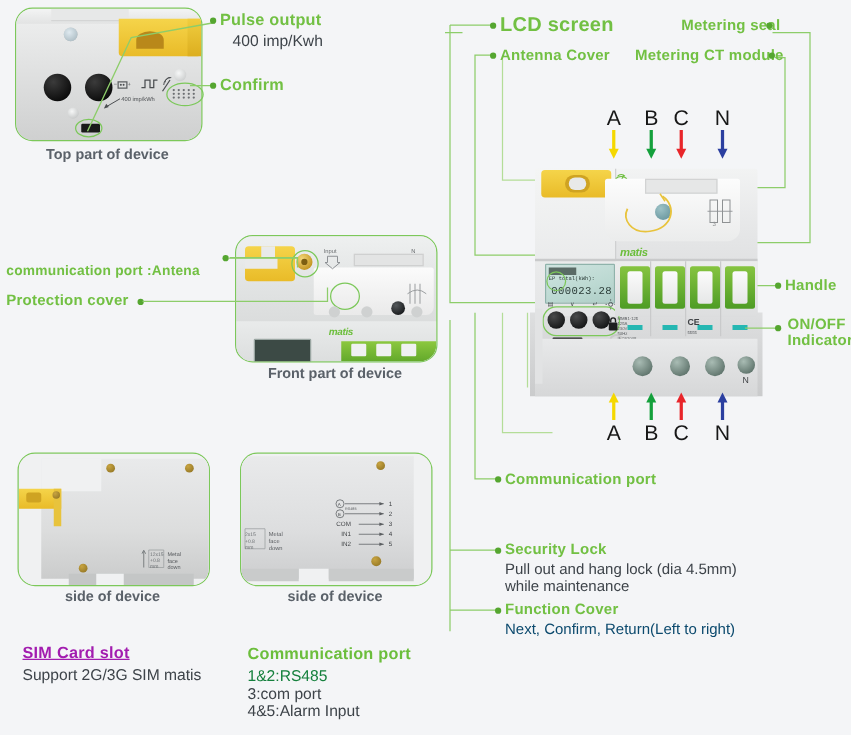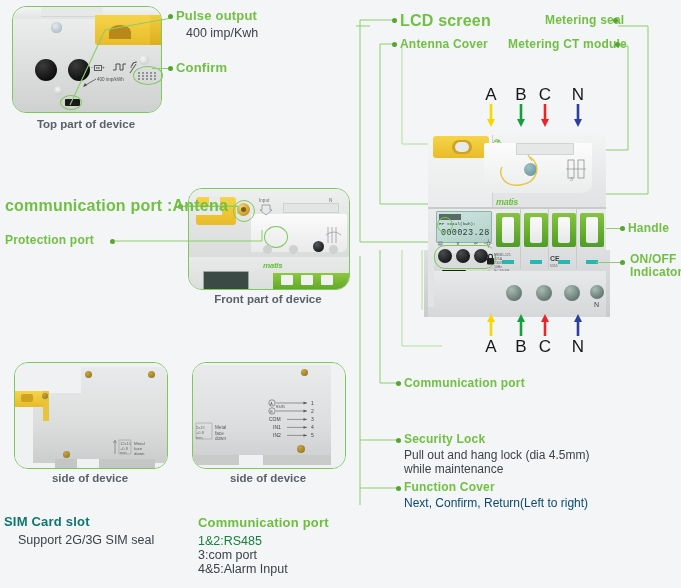--- a/index.html
+++ b/index.html
@@ -236,27 +236,27 @@
     <div class="abs" style="left:132px;top:86px;width:12px;height:10px;background:#f0f1f1;border-radius:1px;"></div>
 
     <div class="abs" style="left:14px;top:82px;width:44px;height:18px;background:#3c4a45;border:1px solid #9aa6a2;border-radius:1px;"></div>
   </div>
 
   <div class="dot" style="left:178px;top:204px;"></div>
   <div class="ln h" style="left:183px;top:206px;width:55px;"></div>
   <svg class="abs" style="left:180px;top:200px;" width="62" height="16">
     <polyline points="4,6 58,6 58,14" fill="none" stroke="#8dcd6a" stroke-width="1"></polyline>
   </svg>
-  <div class="abs lbl" style="left:5px;top:199px;font-size:16px;">communication port :Antena</div>
+  <div class="abs lbl" style="left:5px;top:211px;font-size:11px;">communication port :Antena</div>
 
   <div class="dot" style="left:110px;top:239px;"></div>
   <svg class="abs" style="left:112px;top:225px;" width="155" height="22">
     <polyline points="2,16 150,16 150,5" fill="none" stroke="#8dcd6a" stroke-width="1"></polyline>
   </svg>
-  <div class="abs lbl" style="left:5px;top:234px;font-size:12px;">Protection port</div>
+  <div class="abs lbl" style="left:5px;top:234px;font-size:12px;">Protection cover</div>
 
   <div class="abs caption" style="left:188px;top:293px;width:160px;">Front part of device</div>
 
   <div class="frame" style="left:14px;top:362px;width:152px;height:105px;">
     <div class="abs" style="left:0;top:0;width:152px;height:105px;background:#f0f1f2;"></div>
     <div class="plastic" style="left:18px;top:4px;width:134px;height:96px;background:linear-gradient(180deg,#e9eaeb 0%,#dcdddd 60%,#cbcccc 100%);"></div>
     <div class="abs" style="left:18px;top:4px;width:48px;height:26px;background:#f0f1f2;"></div>
 
     <div class="yellowcap" style="left:0px;top:28px;width:34px;height:16px;"></div>
     <div class="abs" style="left:6px;top:31px;width:12px;height:8px;background:#cfa322;border-radius:2px;"></div>
@@ -330,22 +330,22 @@
         <text x="21" y="19" font-size="4.6" fill="#5a5d60" font-family="Liberation Sans">down</text>
       </svg>
     </div>
 
     <div class="abs" style="left:46px;top:92px;width:24px;height:10px;background:#f0f1f2;"></div>
     <div class="abs" style="left:0;top:92px;width:46px;height:10px;background:#c9cbcb;"></div>
     <div class="abs" style="left:70px;top:92px;width:68px;height:10px;background:#c9cbcb;"></div>
   </div>
   <div class="abs caption" style="left:192px;top:472px;width:152px;">side of device</div>
 
-  <div class="abs lbl" style="left:4px;top:515px;font-size:13px;color:#0f766e;">SIM Card slot</div>
-  <div class="abs sub" style="left:18px;top:533px;font-size:12.5px;color:#3d4349;">Support 2G/3G SIM seal</div>
+  <div class="abs lbl" style="left:18px;top:515px;font-size:13px;color:#a21caf;text-decoration:underline;">SIM Card slot</div>
+  <div class="abs sub" style="left:18px;top:533px;font-size:12.5px;color:#3d4349;">Support 2G/3G SIM matis</div>
 
   <div class="abs lbl" style="left:198px;top:516px;font-size:13px;color:#6cbe3c;">Communication port</div>
   <div class="abs sub" style="left:198px;top:534px;font-size:12.5px;color:#15803d;">1&amp;2:RS485</div>
   <div class="abs sub" style="left:198px;top:548px;font-size:12.5px;color:#3d4349;">3:com port</div>
   <div class="abs sub" style="left:198px;top:562px;font-size:12.5px;color:#3d4349;">4&amp;5:Alarm Input</div>
 
   <svg class="abs" style="left:356px;top:4px;" width="325" height="300">
 
     <polyline points="384,22 30,22 30,18" transform="translate(-370,0)" fill="none" stroke="#8dcd6a" stroke-width="1"></polyline>
     <polyline points="4,16 4,238 98,238" fill="none" stroke="#8dcd6a" stroke-width="1"></polyline>

